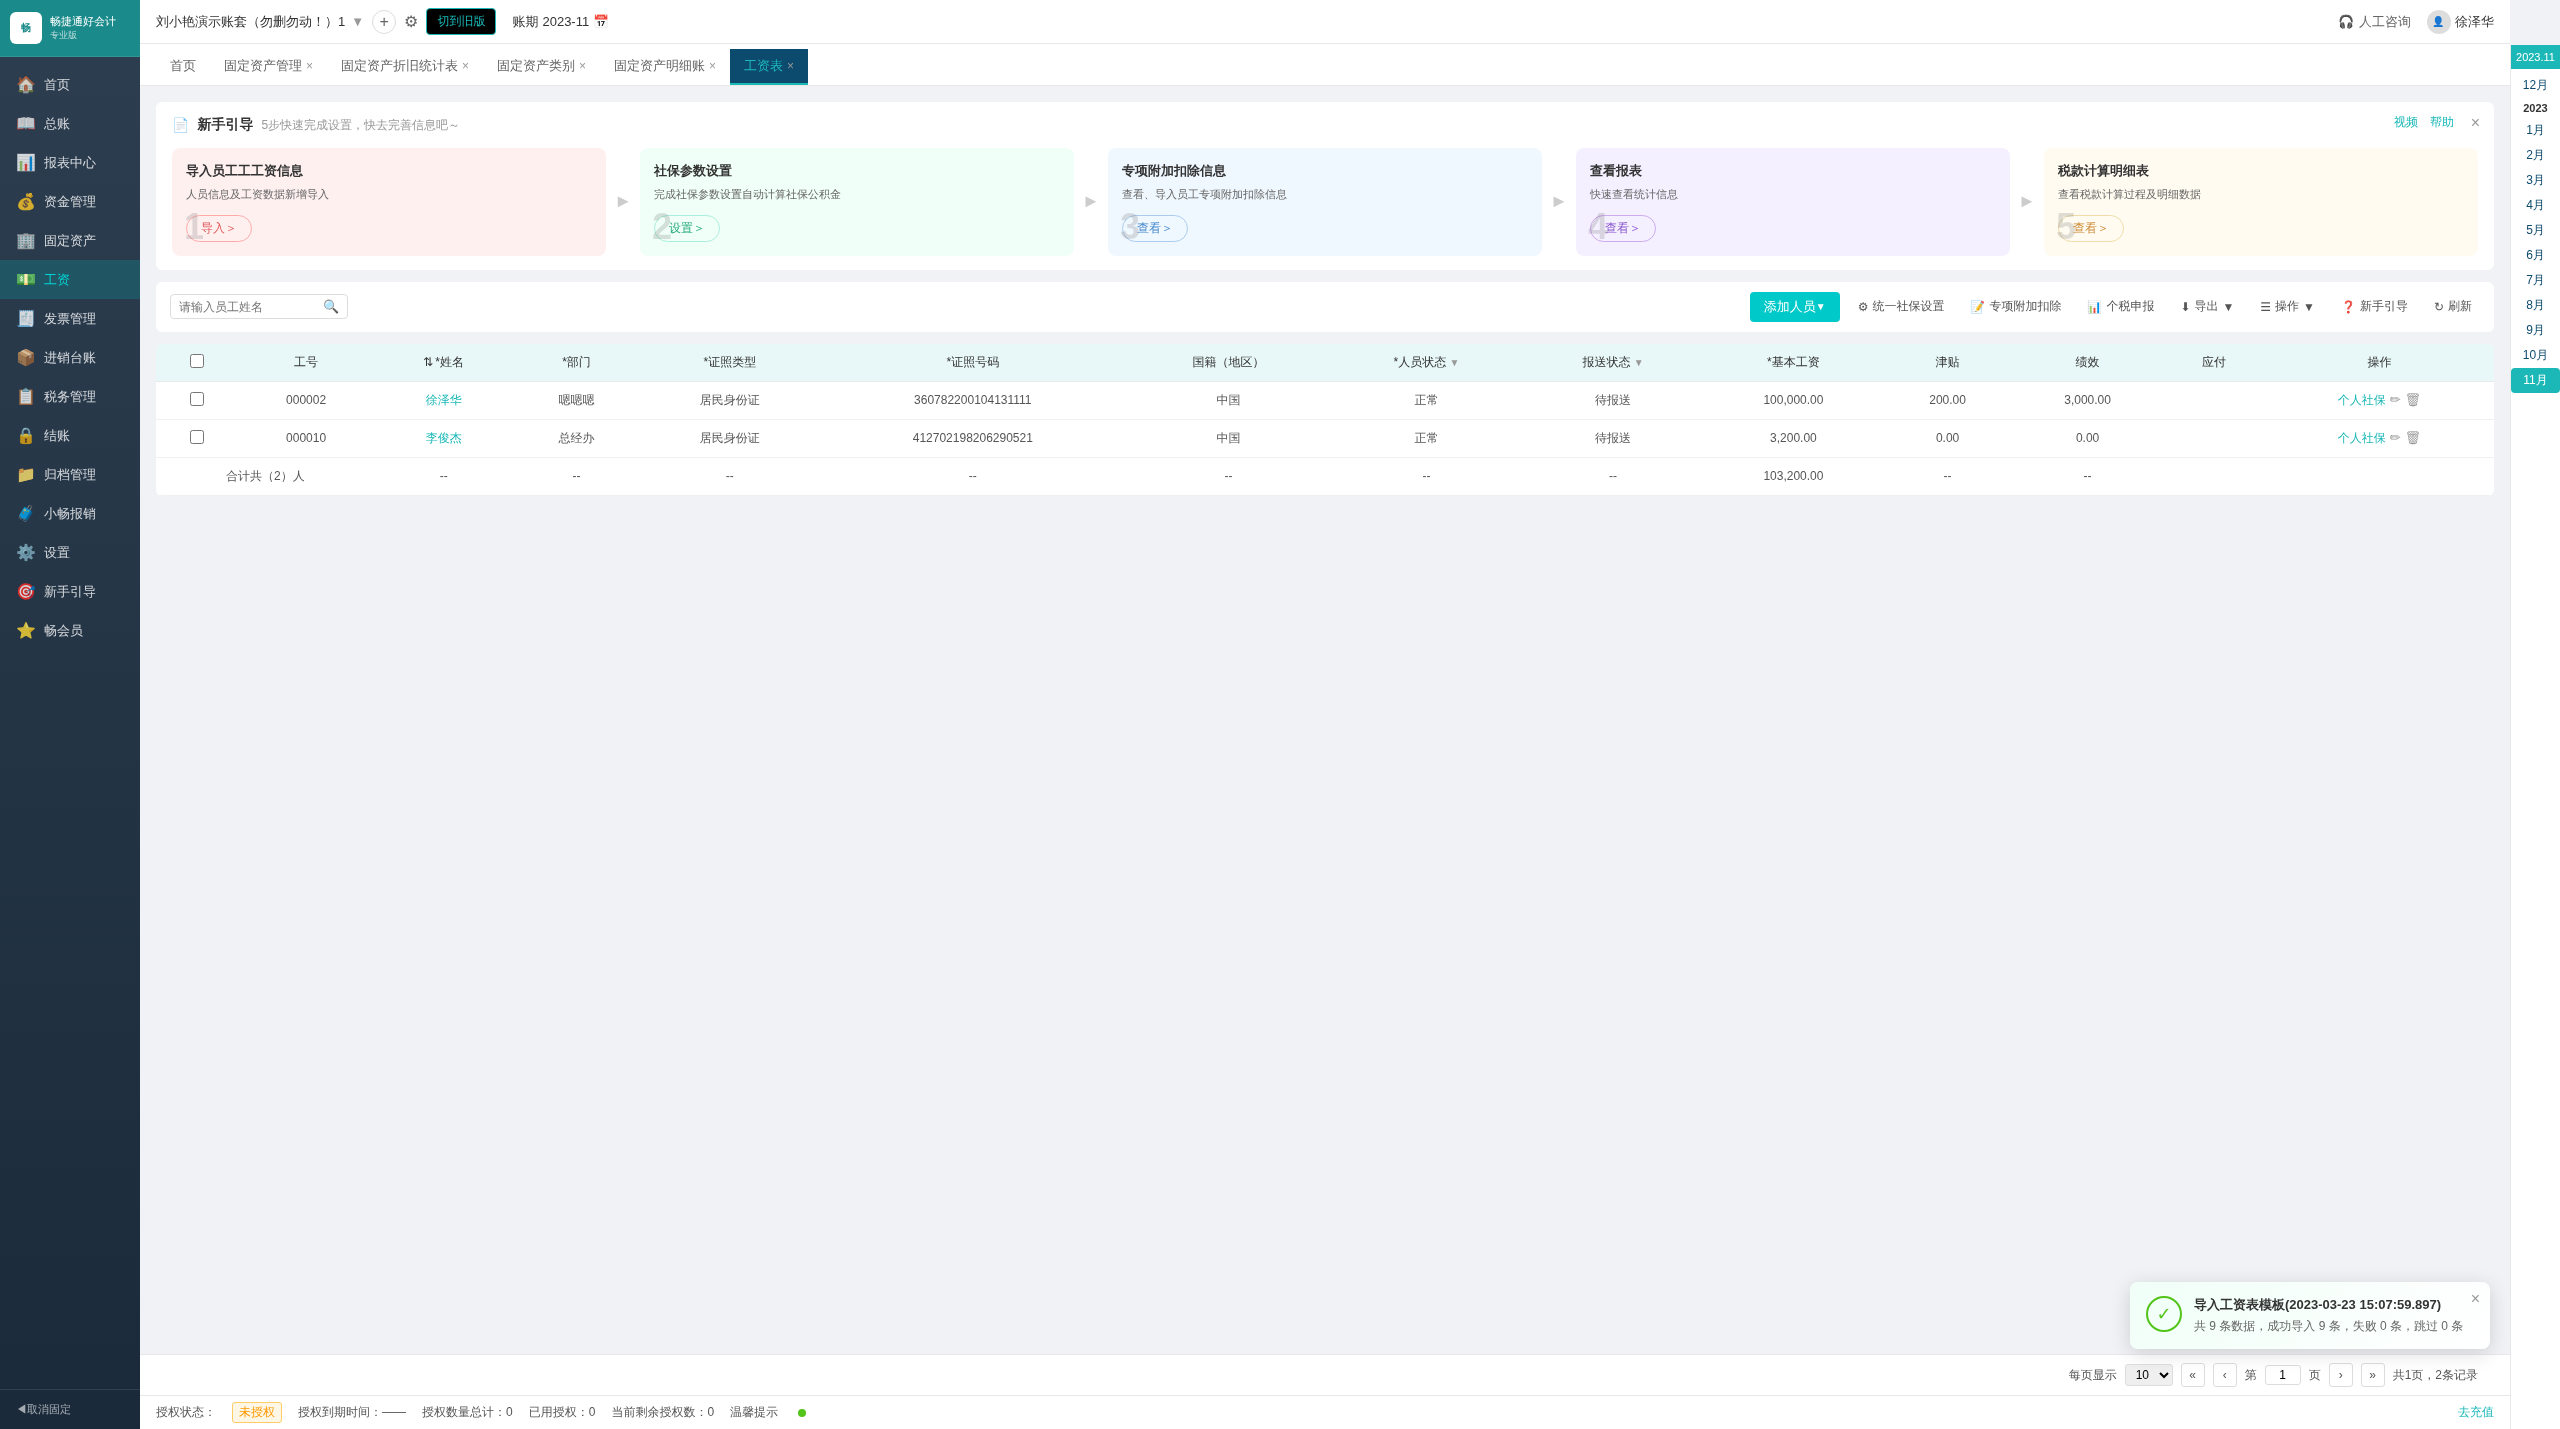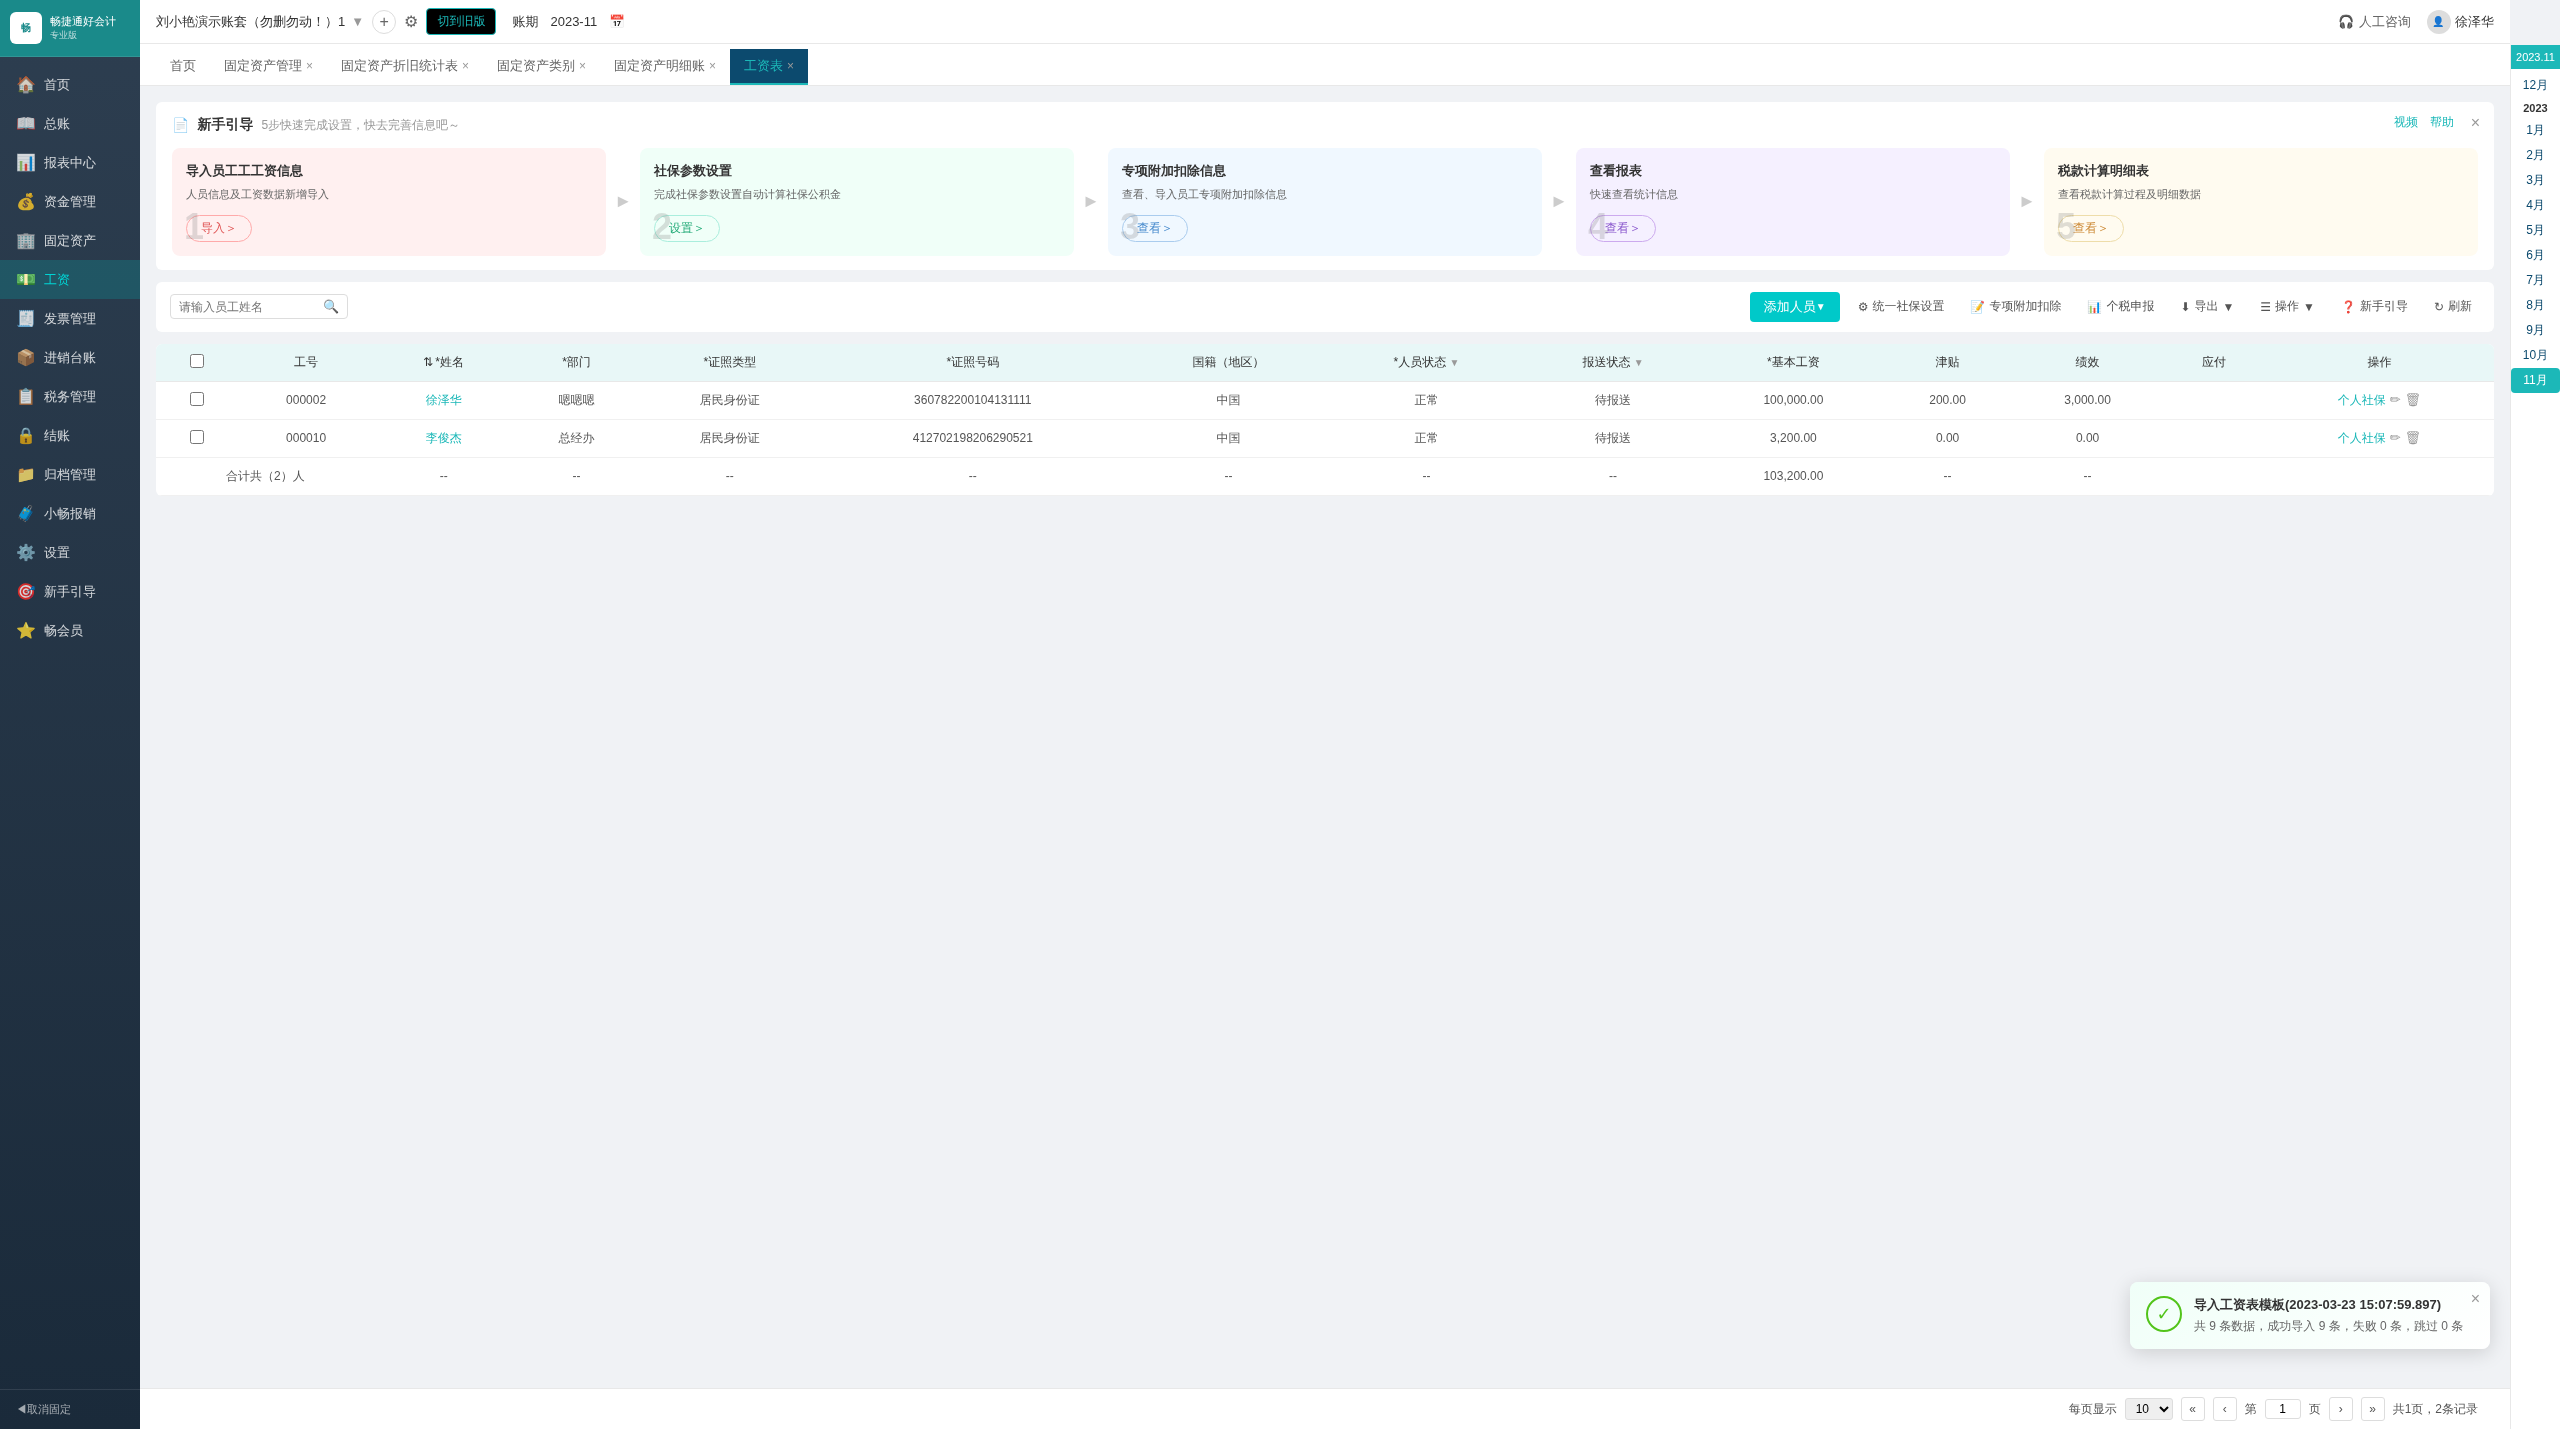--- a/index.html
+++ b/index.html
@@ -84,21 +84,21 @@
     .topbar-settings { cursor: pointer; color: #666; font-size: 16px; }
     .topbar-switch-btn {
       background: #000000;
       border: 1px solid #1cb8b8;
       color: #1cb8b8;
       padding: 4px 10px;
       border-radius: 4px;
       cursor: pointer;
       font-size: 12px;
     }
-    .topbar-period { display: flex; align-items: center; gap: 12px; font-size: 13px; color: #333; margin-left: 8px; }
+    .topbar-period { display: flex; align-items: center; gap: 4px; font-size: 13px; color: #333; margin-left: 8px; }
     .topbar-period-icon { color: #1cb8b8; cursor: pointer; }
     .topbar-right { margin-left: auto; display: flex; align-items: center; gap: 16px; }
     .topbar-consult { display: flex; align-items: center; gap: 4px; color: #666; cursor: pointer; font-size: 13px; }
     .topbar-user { display: flex; align-items: center; gap: 4px; color: #333; cursor: pointer; font-size: 13px; }
     .topbar-avatar { width: 24px; height: 24px; border-radius: 50%; background: #ddd; display: flex; align-items: center; justify-content: center; font-size: 10px; }
 
     
     .tabbar {
       background: #fff;
       height: 42px;
@@ -654,20 +654,31 @@
     <div class="page-btn">«</div>
     <div class="page-btn">‹</div>
     <span>第</span>
     <input class="page-input" type="text" value="1" style="">
     <span>页</span>
     <div class="page-btn">›</div>
     <div class="page-btn">»</div>
     <span>共1页，2条记录</span>
   </div>
 
+  <div class="statusbar">
+    <span>授权状态：</span>
+    <span class="status-unauthorized">未授权</span>
+    <span>授权到期时间：——</span>
+    <span>授权数量总计：0</span>
+    <span>已用授权：0</span>
+    <span>当前剩余授权数：0</span>
+    <span>温馨提示</span>
+    <span class="status-dot"></span>
+    <span class="status-link">去充值</span>
+  </div>
 </div>
 
 <div class="right-panel" style="position:relative;">
   <div class="right-panel-header">2023.11</div>
   <div class="calendar-months" id="calendar-months">
       <div class="cal-month">12月</div>
       <div class="cal-year">2023</div>
       <div class="cal-month">1月</div>
       <div class="cal-month">2月</div>
       <div class="cal-month">3月</div>

